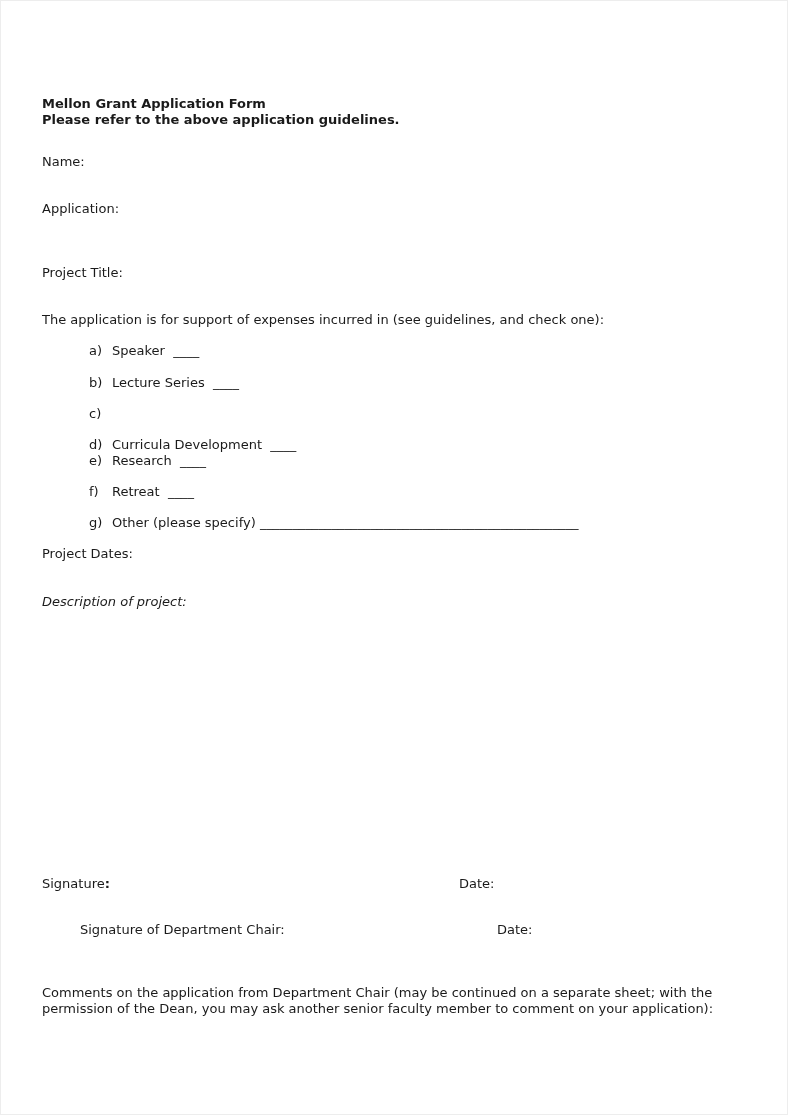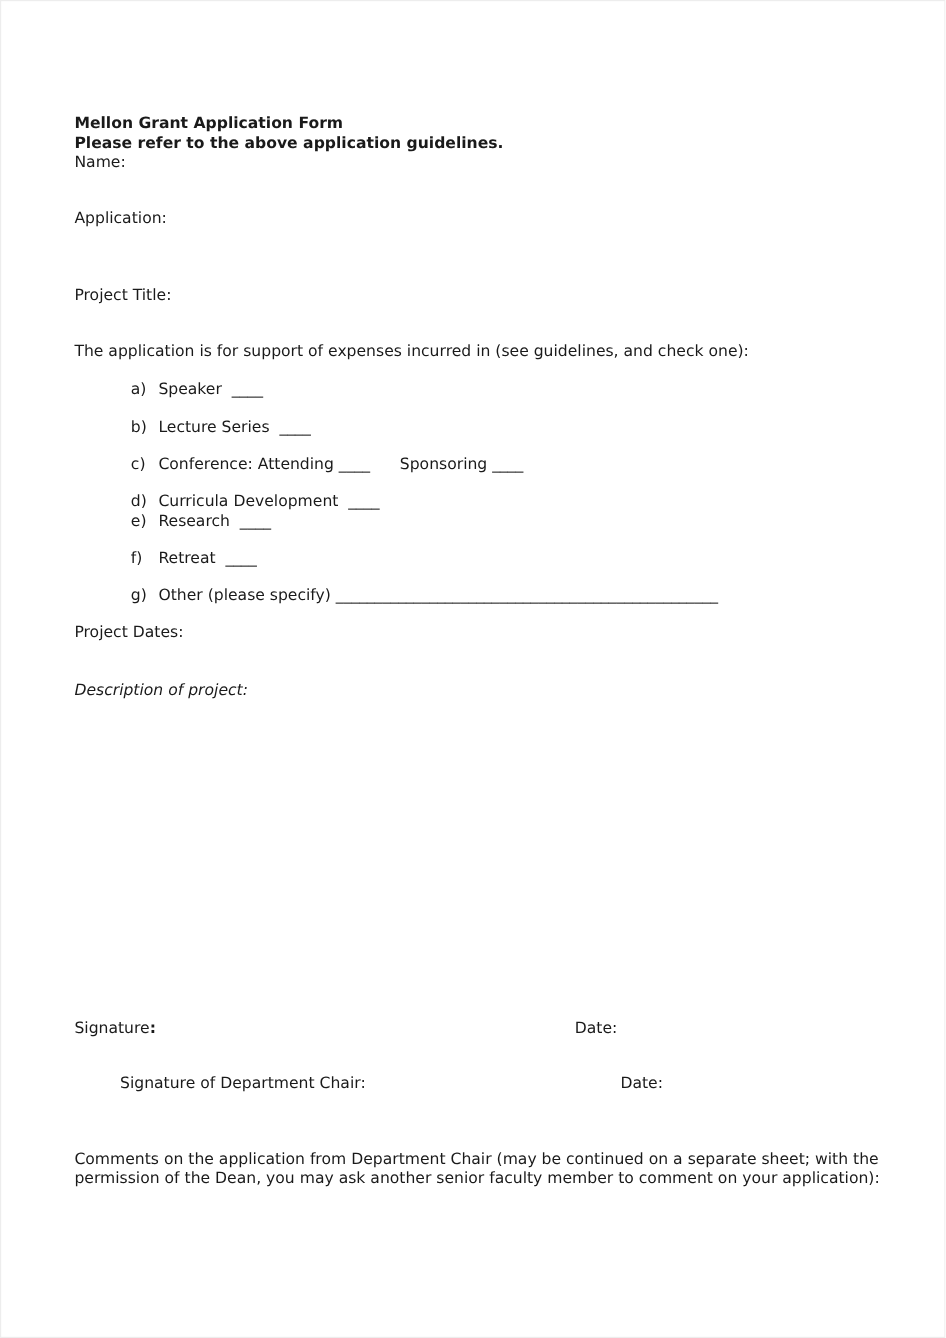--- a/index.html
+++ b/index.html
@@ -7,34 +7,34 @@
     padding: 0;
     background: #ffffff;
   }
   .page {
     position: relative;
     width: 788px;
     min-height: 1115px;
     box-sizing: border-box;
     background: #ffffff;
     border: 1px solid #ededed;
-    padding: 95px 45px 40px 61px;
+    padding: 95px 45px 40px 41px;
     font-family: "DejaVu Sans", "Liberation Sans", sans-serif;
     font-size: 13px;
     line-height: 16px;
     color: #1a1a1a;
   }
   .title {
     font-weight: bold;
   }
   .subtitle {
     margin-top: 0;
     font-weight: bold;
   }
-  .field-name      { }
+  .field-name      { margin-top: 26px; }
   .field-dept      { margin-top: 31px; }
   .field-ptitle    { margin-top: 48px; }
   .check-intro     { margin-top: 31px; }
   .check-item {
     display: flex;
     margin-left: 47px;
     white-space: pre-wrap;
   }
   .check-item .letter {
     display: inline-block;
@@ -84,21 +84,20 @@
     <span>Speaker  ____</span>
   </div>
 
   <div class="check-item mt-16">
     <span class="letter">b)</span>
     <span>Lecture Series  ____</span>
   </div>
 
   <div class="check-item mt-15">
     <span class="letter">c)</span>
-    <span>Conference: Attending ____      Sponsoring ____</span>
   </div>
 
   <div class="check-item mt-15">
     <span class="letter">d)</span>
     <span>Curricula Development  ____</span>
   </div>
 
   <div class="check-item mt-0">
     <span class="letter">e)</span>
     <span>Research  ____</span>

